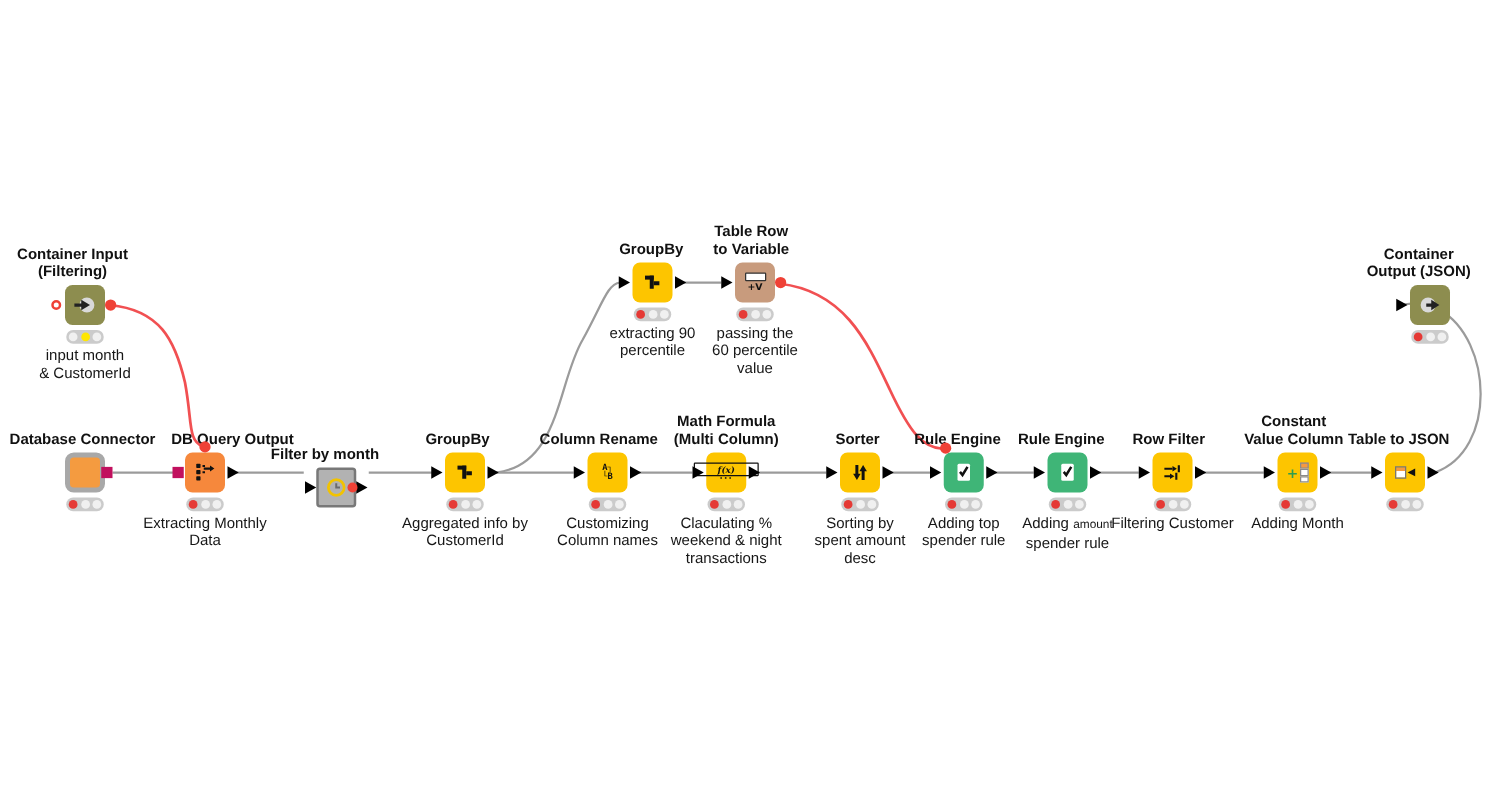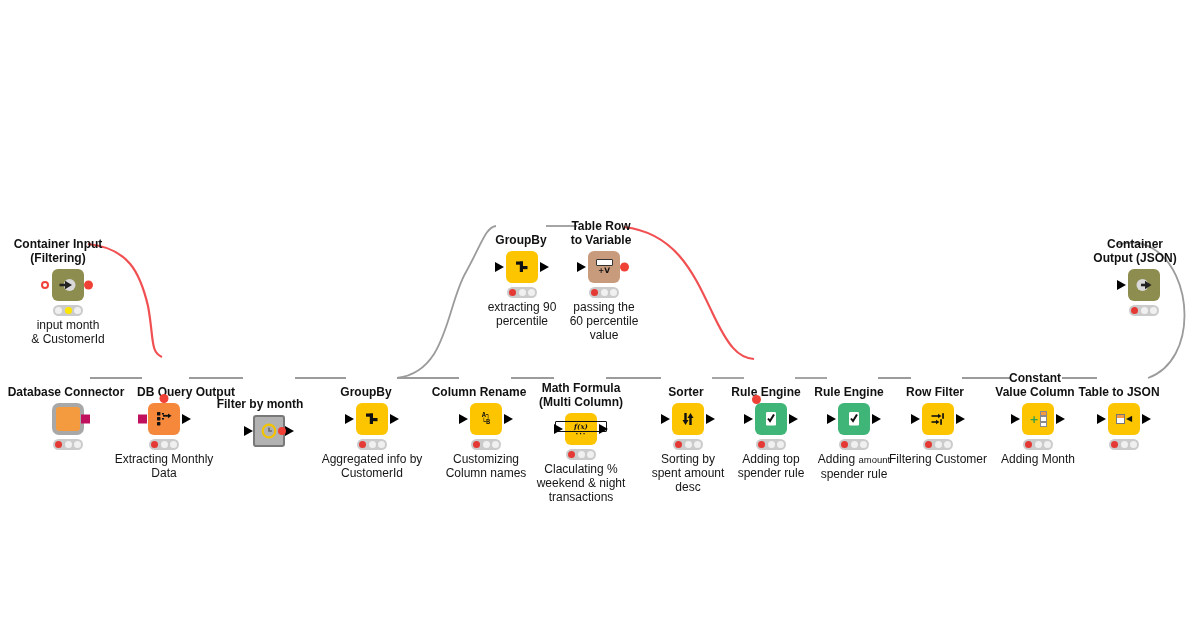--- a/index.html
+++ b/index.html
@@ -4,21 +4,21 @@
 <style>
   html,body{margin:0;padding:0;background:#fff;}
   #canvas{
     position:relative;width:1200px;height:630px;background:#ffffff;overflow:hidden;
     font-family:"Liberation Sans","DejaVu Sans",sans-serif;
   }
   #wires{position:absolute;left:0;top:0;z-index:0;}
   .w{stroke:#9b9b9b;stroke-width:1.8;fill:none;}
   .wr{stroke:#f15052;stroke-width:2.2;fill:none;}
 
-  .node{position:absolute;width:32px;height:32px;z-index:2;margin-top:41px;}
+  .node{position:absolute;width:32px;height:32px;z-index:2;}
   .box{position:relative;width:32px;height:32px;border-radius:6px;display:flex;align-items:center;justify-content:center;box-sizing:border-box;}
   .yellow{background:#fdc500;}
   .green{background:#3fb577;}
   .orange{background:#f6883c;}
   .olive{background:#8d8d4f;}
   .tan{background:#c89b7d;}
   .graybox{background:#b2b2b2;border:2px solid #787878;border-radius:3px;}
   .dbconn{background:#f49b40;border:4px solid #a8a8a8;border-radius:7px;}
 
   .title{position:absolute;bottom:36px;transform:translateX(-50%);text-align:center;
@@ -263,21 +263,21 @@
         <i></i>
         <i></i>
         <i></i>
       </div>
     <div class="ann">
       <div>Customizing</div>
       <div>Column names</div>
     </div>
   </div>
 
-  <div class="node" style="left:565px;top:372px">
+  <div class="node" style="left:565px;top:362px">
     <div class="title" style="left:16px">
       <div>Math Formula</div>
       <div>(Multi Column)</div>
     </div>
     <div class="box yellow">
       <span class="tri tri-in"></span>
       <span class="tri tri-out"></span>
       <div class="mf-icon">
         <div class="mf-box">f(x)</div>
         <div class="mf-dots">···</div>

